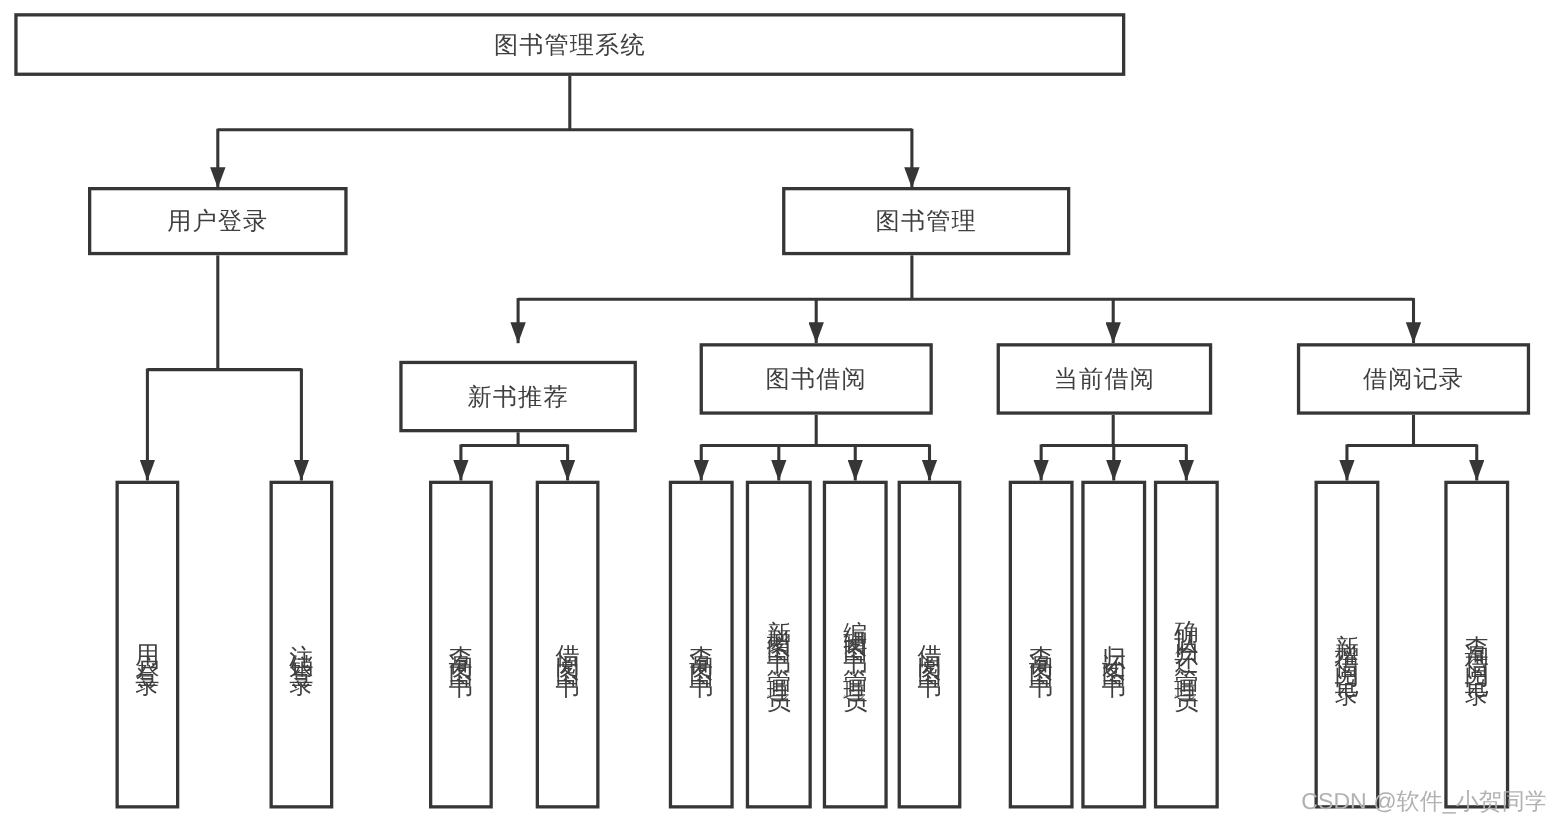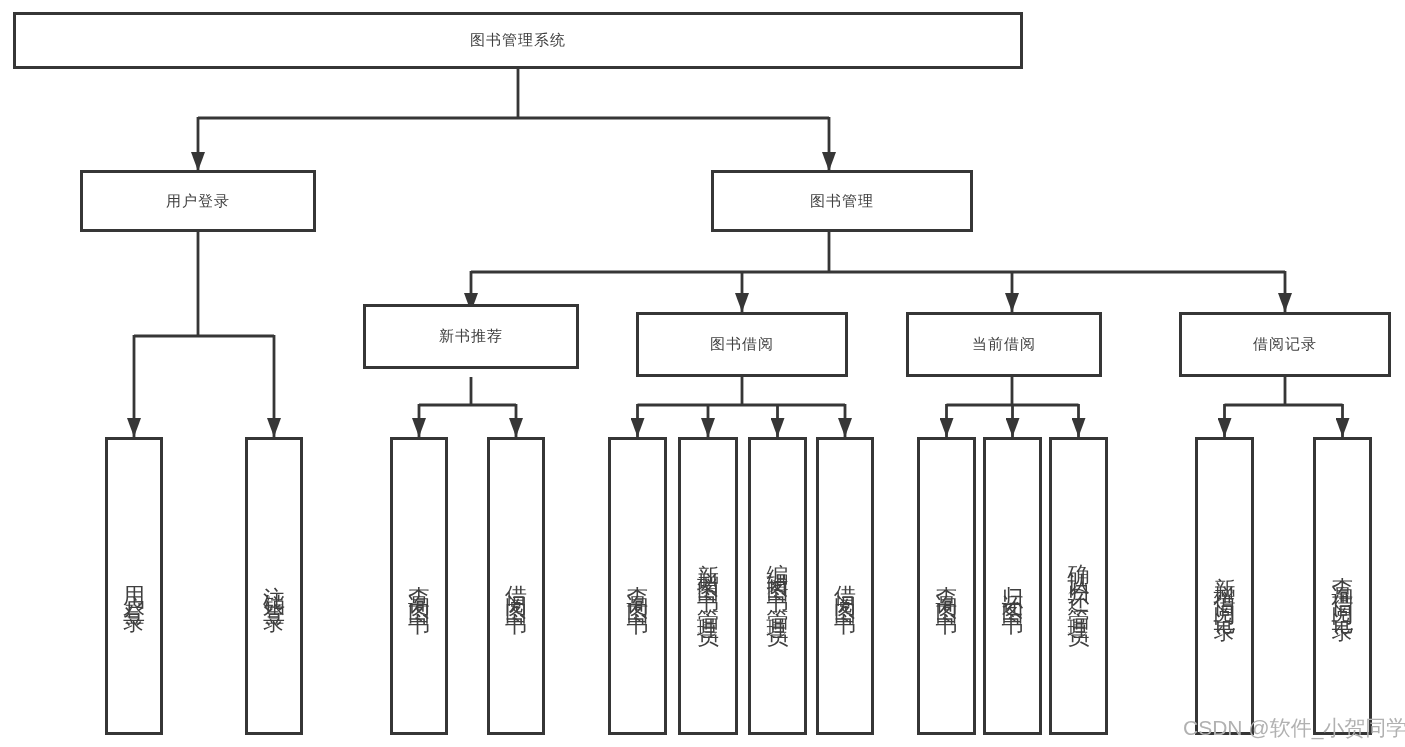--- a/index.html
+++ b/index.html
@@ -25,21 +25,21 @@
     position: absolute;
     box-sizing: border-box;
     border: 3px solid #363636;
     background: #ffffff;
     display: flex;
     align-items: center;
     justify-content: center;
     color: #3f3f3f;
   }
   .box.h span {
-    font-size: 15px;
+    font-size: 22px;
     letter-spacing: 1px;
     white-space: nowrap;
   }
   .box.v span {
     writing-mode: vertical-rl;
     text-orientation: mixed;
     font-size: 22px;
     letter-spacing: 9px;
     line-height: 1;
     white-space: nowrap;
@@ -127,21 +127,21 @@
     <span>图书管理系统</span>
   </div>
 
   <div class="box h" style="left:80px; top:170px; width:236px; height:62px">
     <span>用户登录</span>
   </div>
   <div class="box h" style="left:711px; top:170px; width:262px; height:62px">
     <span>图书管理</span>
   </div>
 
-  <div class="box h" style="left:363px; top:304px; width:216px; height:65px">
+  <div class="box h" style="left:363px; top:328px; width:216px; height:65px">
     <span>新书推荐</span>
   </div>
   <div class="box h" style="left:636px; top:312px; width:212px; height:65px">
     <span>图书借阅</span>
   </div>
   <div class="box h" style="left:906px; top:312px; width:196px; height:65px">
     <span>当前借阅</span>
   </div>
   <div class="box h" style="left:1179px; top:312px; width:212px; height:65px">
     <span>借阅记录</span>

